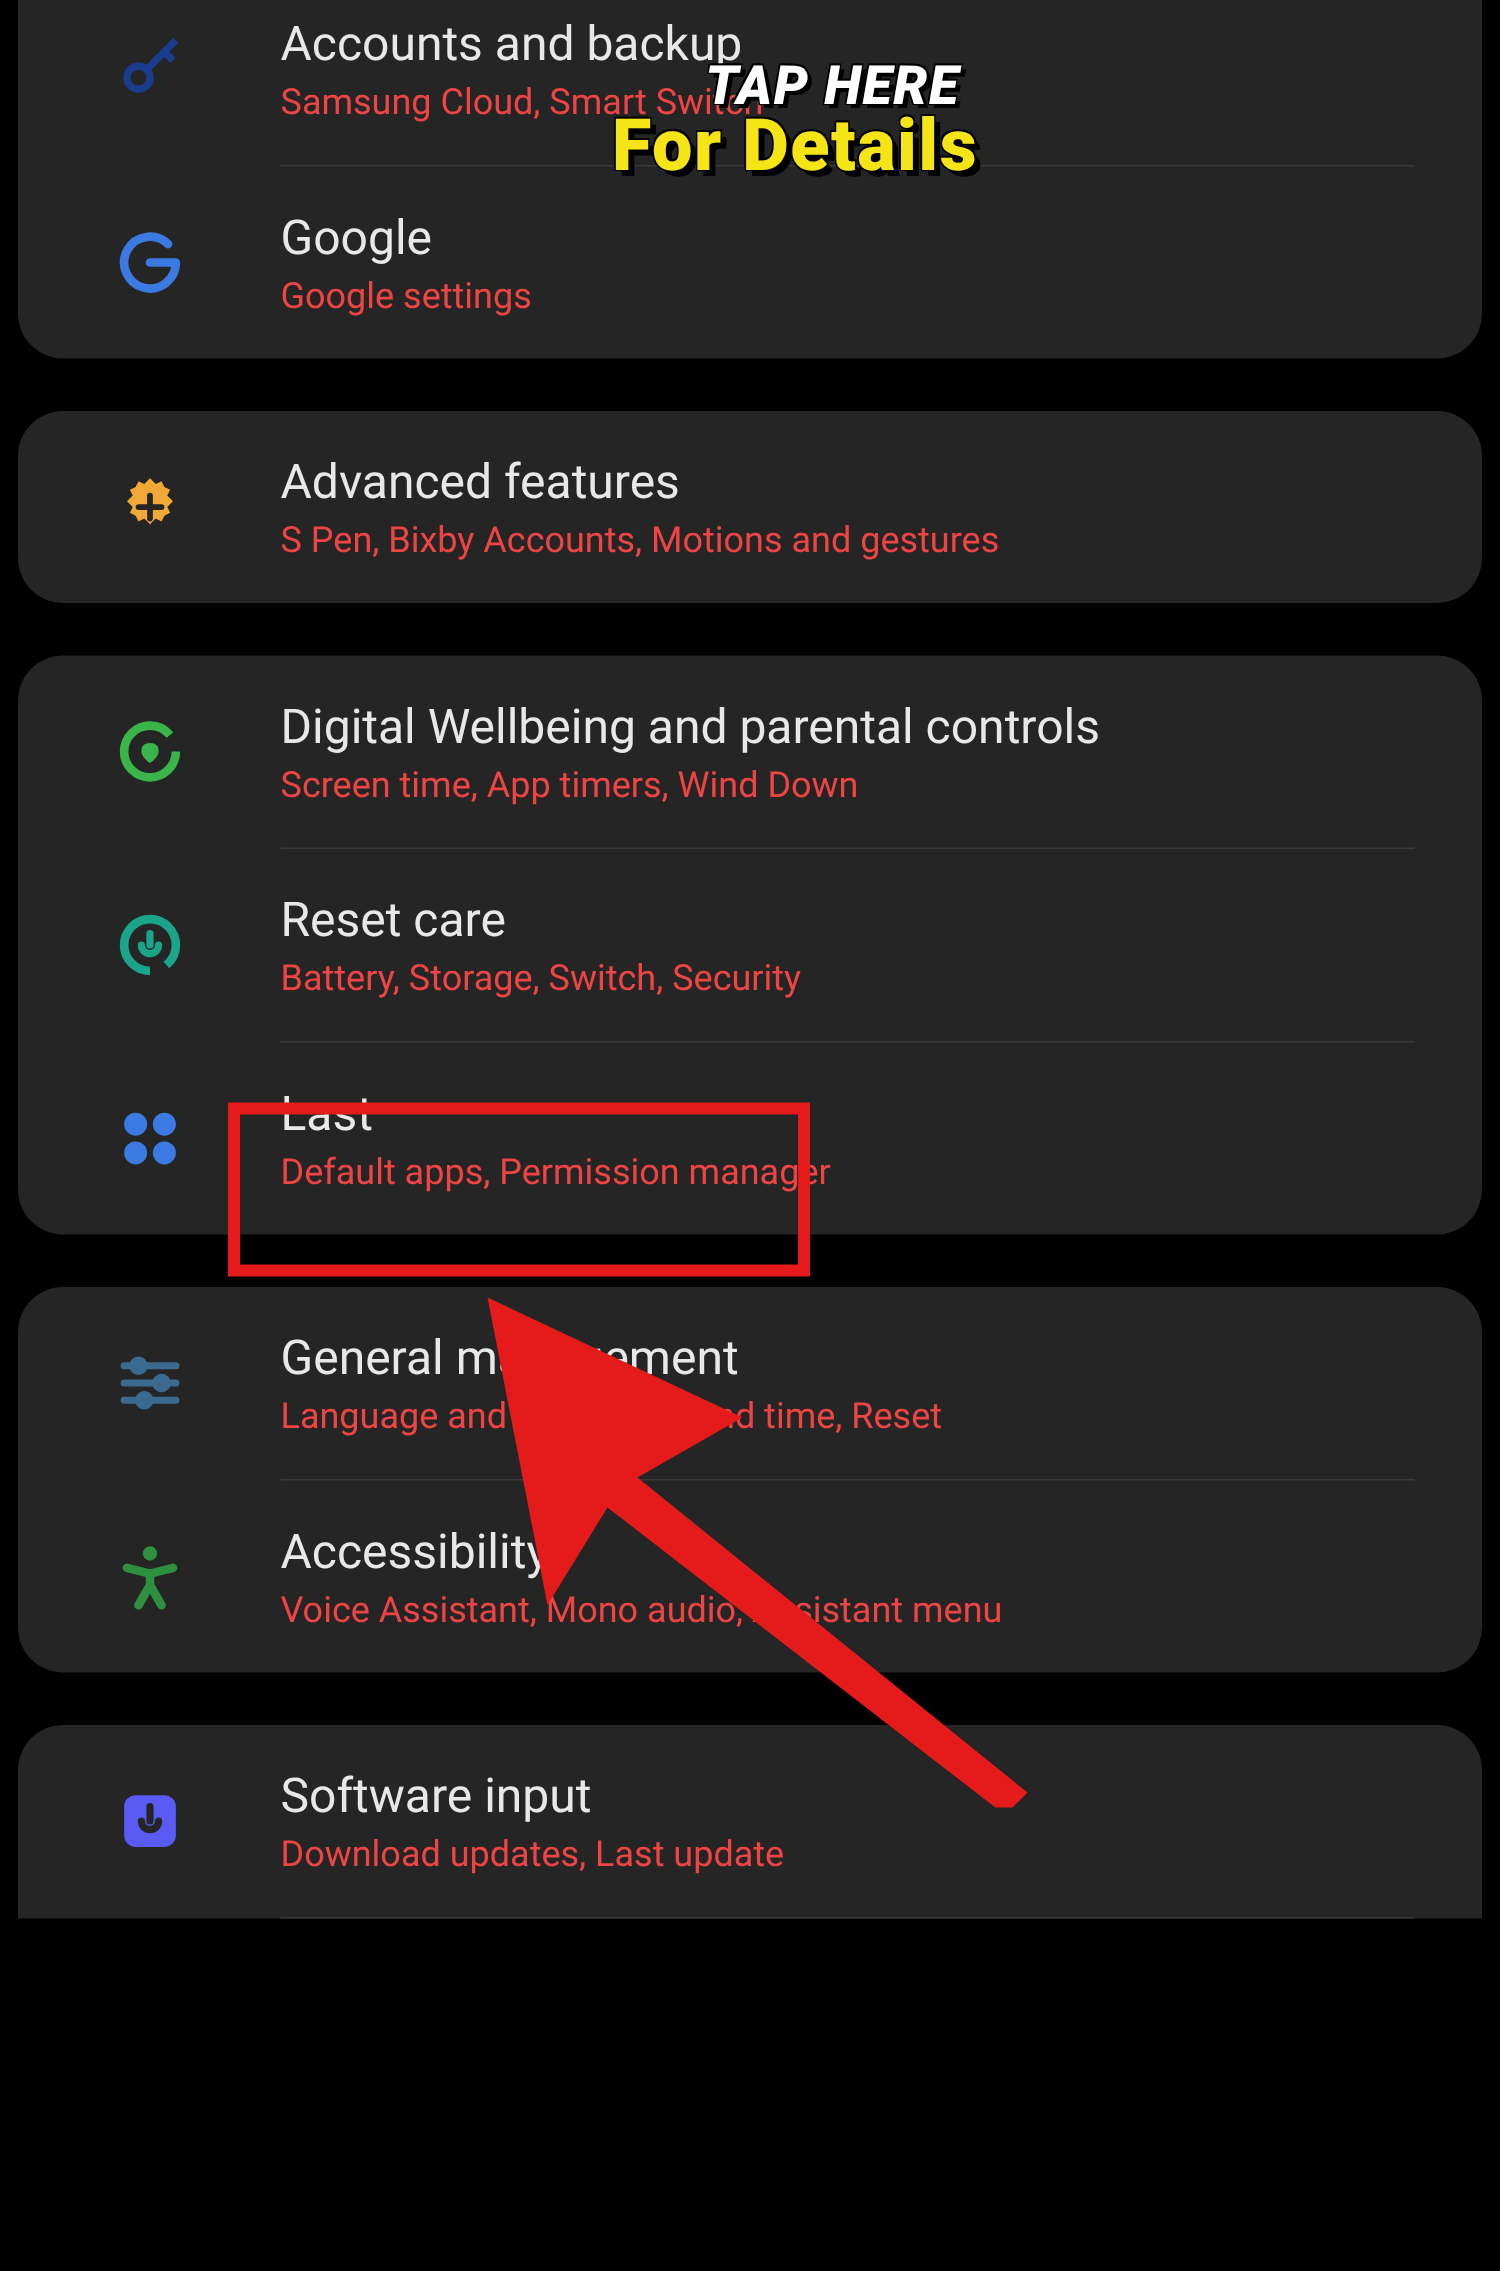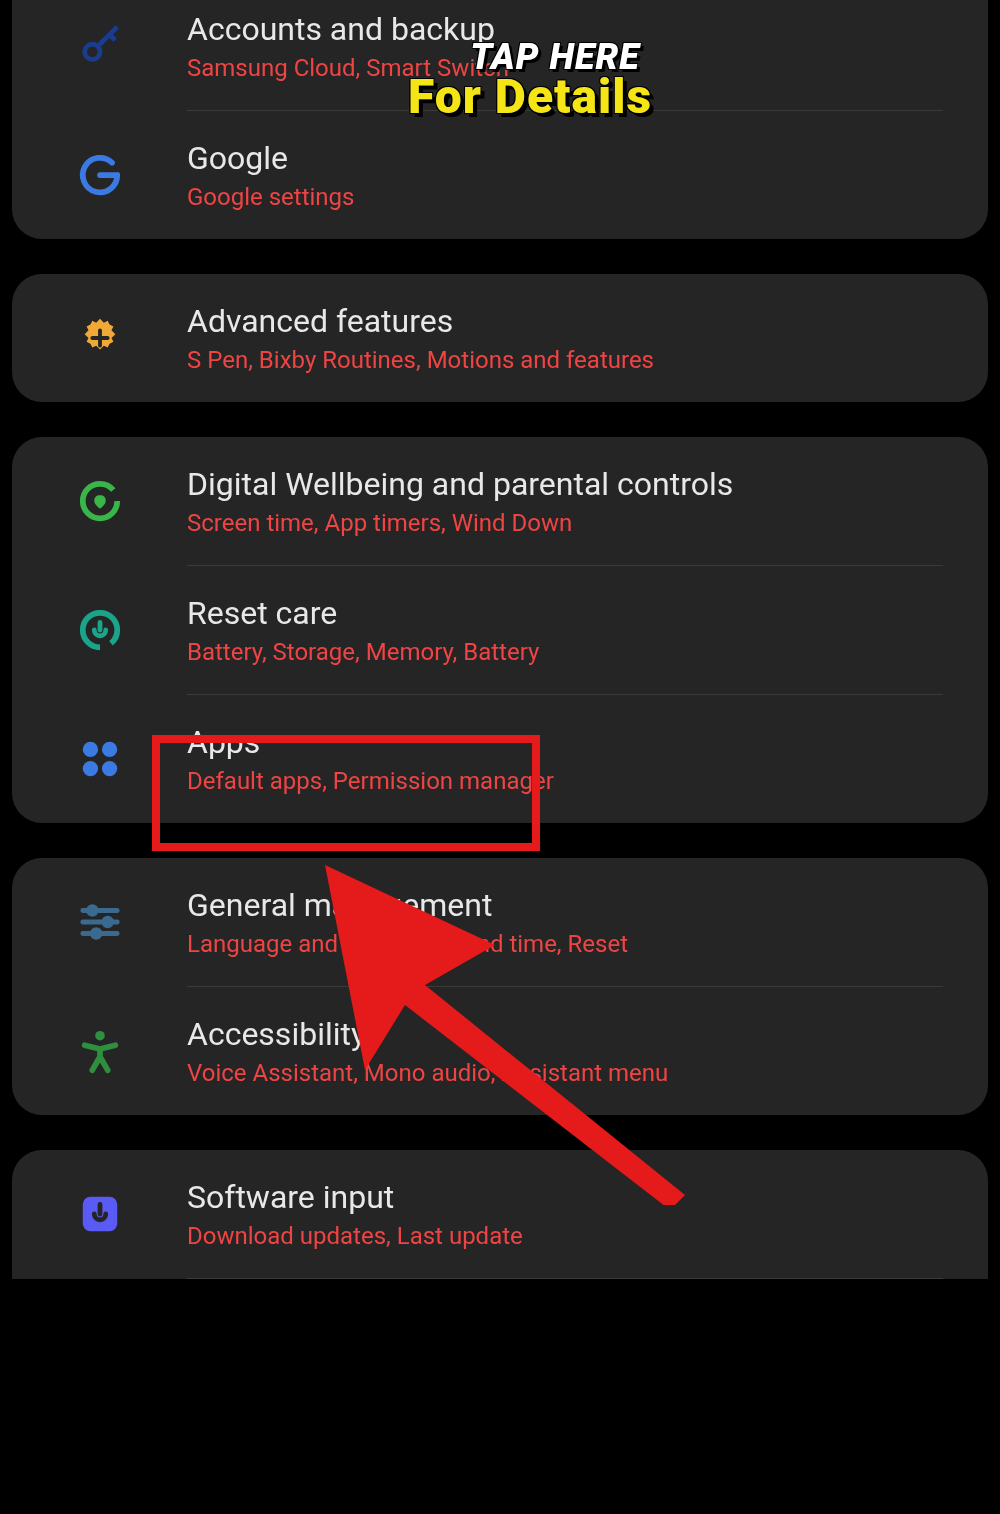--- a/index.html
+++ b/index.html
@@ -141,21 +141,21 @@
 <div class="card">
   <div class="row">
     <div class="icon-col">
       <svg class="icon-svg" viewBox="0 0 24 24" fill="#f0a836">
           <path d="M12 2l2 2 2-1 1 2 2 1-1 2 2 2-2 2 1 2-2 1-1 2-2-1-2 2-2-2-2 1-1-2-2-1 1-2-2-2 2-2-1-2 2-1 1-2 2 1z"></path>
           <path d="M12 8v8 M8 12h8" stroke="#252525" stroke-width="2" stroke-linecap="round"></path>
         </svg>
     </div>
     <div class="text-col">
       <div class="title">Advanced features</div>
-      <div class="subtitle">S Pen, Bixby Routines, Motions and features</div>
+      <div class="subtitle">S Pen, Bixby Accounts, Motions and gestures</div>
     </div>
   </div>
 </div>
 
 <div class="gap"></div>
 
 <div class="card">
   <div class="row">
     <div class="icon-col">
       <svg class="icon-svg" viewBox="0 0 24 24" fill="none">
@@ -171,35 +171,35 @@
   <div class="divider"></div>
   <div class="row">
     <div class="icon-col">
       <svg class="icon-svg" viewBox="0 0 24 24" fill="none">
           <circle cx="12" cy="12" r="9" stroke="#1aa58a" stroke-width="3" stroke-dasharray="50 8" transform="rotate(90 12 12)"></circle>
           <path d="M12 8 v4 M9 12 a3 3 0 1 0 6 0" stroke="#1aa58a" stroke-width="2.5" stroke-linecap="round"></path>
         </svg>
     </div>
     <div class="text-col">
       <div class="title">Reset care</div>
-      <div class="subtitle">Battery, Storage, Memory, Battery</div>
+      <div class="subtitle">Battery, Storage, Switch, Security</div>
     </div>
   </div>
   <div class="divider"></div>
   <div class="row">
     <div class="icon-col">
       <svg class="icon-svg" viewBox="0 0 24 24" fill="#3b7ae2">
           <circle cx="7" cy="7" r="4"></circle>
           <circle cx="17" cy="7" r="4"></circle>
           <circle cx="7" cy="17" r="4"></circle>
           <circle cx="17" cy="17" r="4"></circle>
         </svg>
     </div>
     <div class="text-col">
-      <div class="title">Apps</div>
+      <div class="title">Last</div>
       <div class="subtitle">Default apps, Permission manager</div>
     </div>
   </div>
 </div>
 
 <div class="gap"></div>
 
 <div class="card">
   <div class="row">
     <div class="icon-col">

